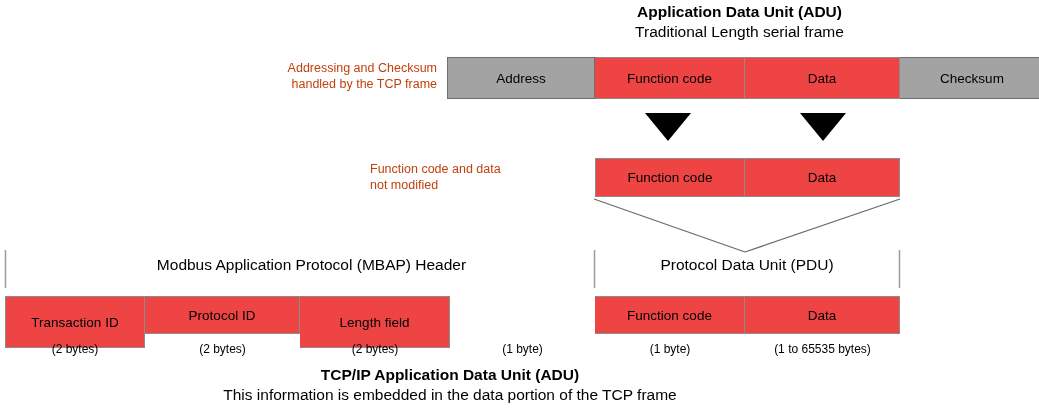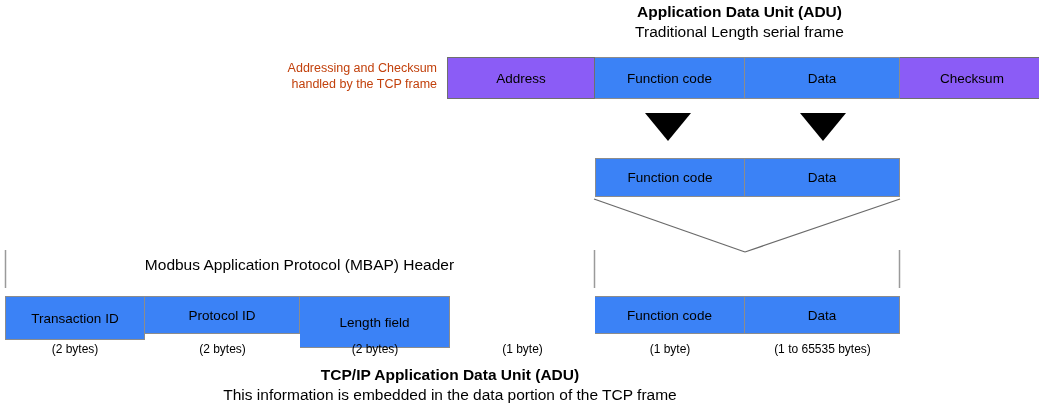--- a/index.html
+++ b/index.html
@@ -57,25 +57,25 @@
 
   
   .cell {
     position: absolute;
     box-sizing: border-box;
     border: 1px solid #8c8c8c;
     display: flex;
     align-items: center;
     justify-content: center;
     font-size: 13.5px;
-    background: #3b82f6;
+    background: #ef4444;
     white-space: nowrap;
   }
   .cell.cyan {
-    background: #8b5cf6;
+    background: #a3a3a3;
     border-color: #6f6f6f;
   }
   .cell.joined-left  { border-left-width: 0; }
 
   
   #overlay {
     position: absolute;
     left: 0; top: 0;
     width: 1039px;
     height: 416px;
@@ -101,31 +101,36 @@
   <div class="cell joined-left" style="left:595px; top:57px; width:150px; height:42px;">
     <span>Function code</span>
   </div>
   <div class="cell joined-left" style="left:745px; top:57px; width:155px; height:42px;">
     <span>Data</span>
   </div>
   <div class="cell cyan joined-left" style="left:900px; top:57px; width:145px; height:42px;">
     <span>Checksum</span>
   </div>
 
+  <div class="abs side-note" style="left:370px; top:161px; width:215px; text-align:left;">
+    <div>Function code and data</div>
+    <div>not modified</div>
+  </div>
 
   <div class="cell" style="left:595px; top:158px; width:150px; height:39px;">
     <span>Function code</span>
   </div>
   <div class="cell joined-left" style="left:745px; top:158px; width:155px; height:39px;">
     <span>Data</span>
   </div>
 
-  <div class="abs section-label" style="left:5px; top:255px; width:589px;">Modbus Application Protocol (MBAP) Header</div>
+  <div class="abs section-label" style="left:5px; top:255px; width:589px;padding-left:12px;">Modbus Application Protocol (MBAP) Header</div>
+  <div class="abs section-label" style="left:595px; top:255px; width:304px;">Protocol Data Unit (PDU)</div>
 
-  <div class="cell" style="left:5px; top:296px; width:140px; height:44px;">
+  <div class="cell" style="left:5px; top:296px; width:140px; height:52px;">
     <span>Transaction ID</span>
   </div>
   <div class="cell joined-left" style="left:145px; top:296px; width:155px; height:38px;">
     <span>Protocol ID</span>
   </div>
   <div class="cell joined-left" style="left:300px; top:296px; width:150px; height:52px;">
     <span>Length field</span>
   </div>
   <div class="cell joined-left" style="left:595px; top:296px; width:150px; height:38px;">
     <span>Function code</span>

